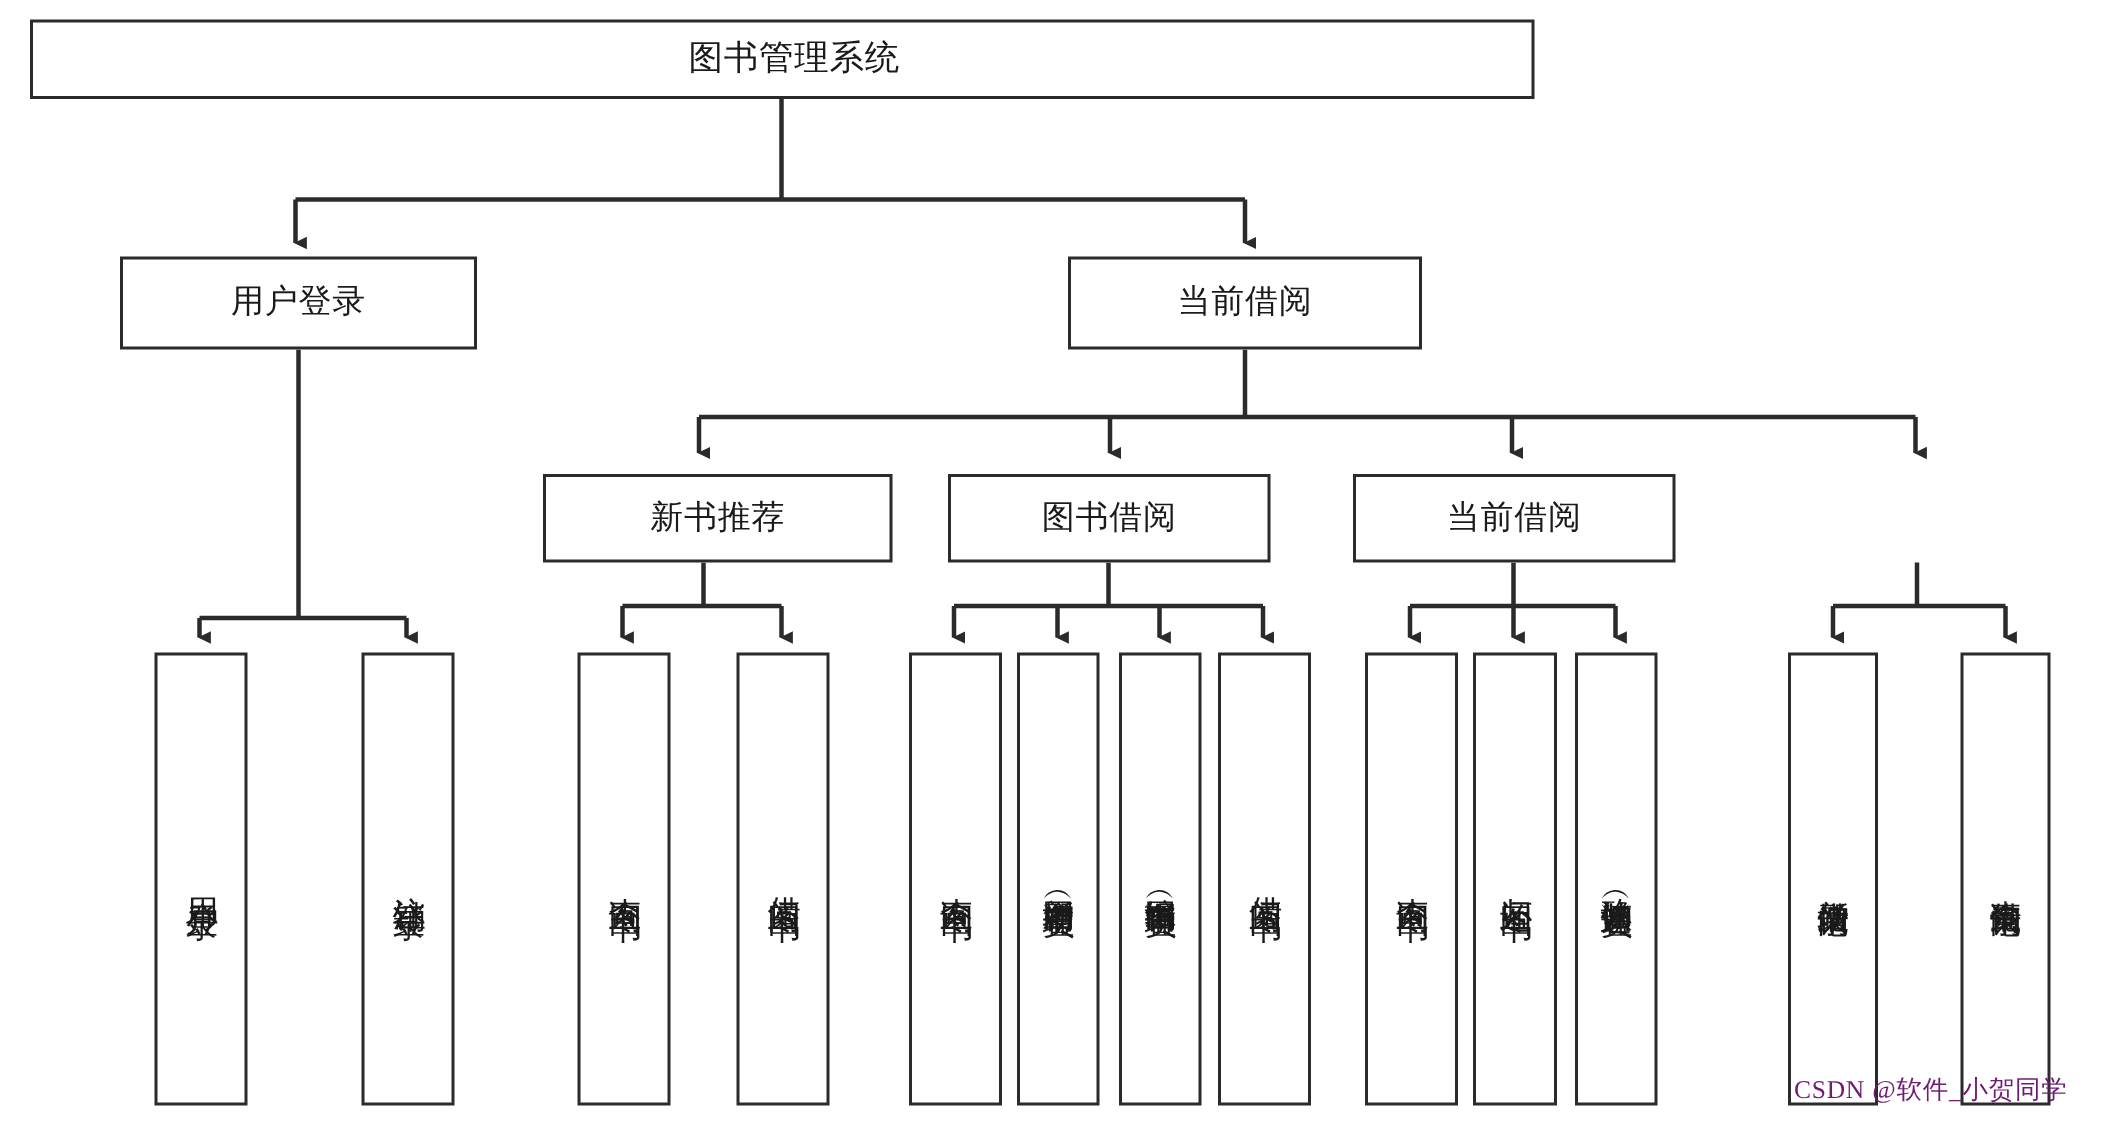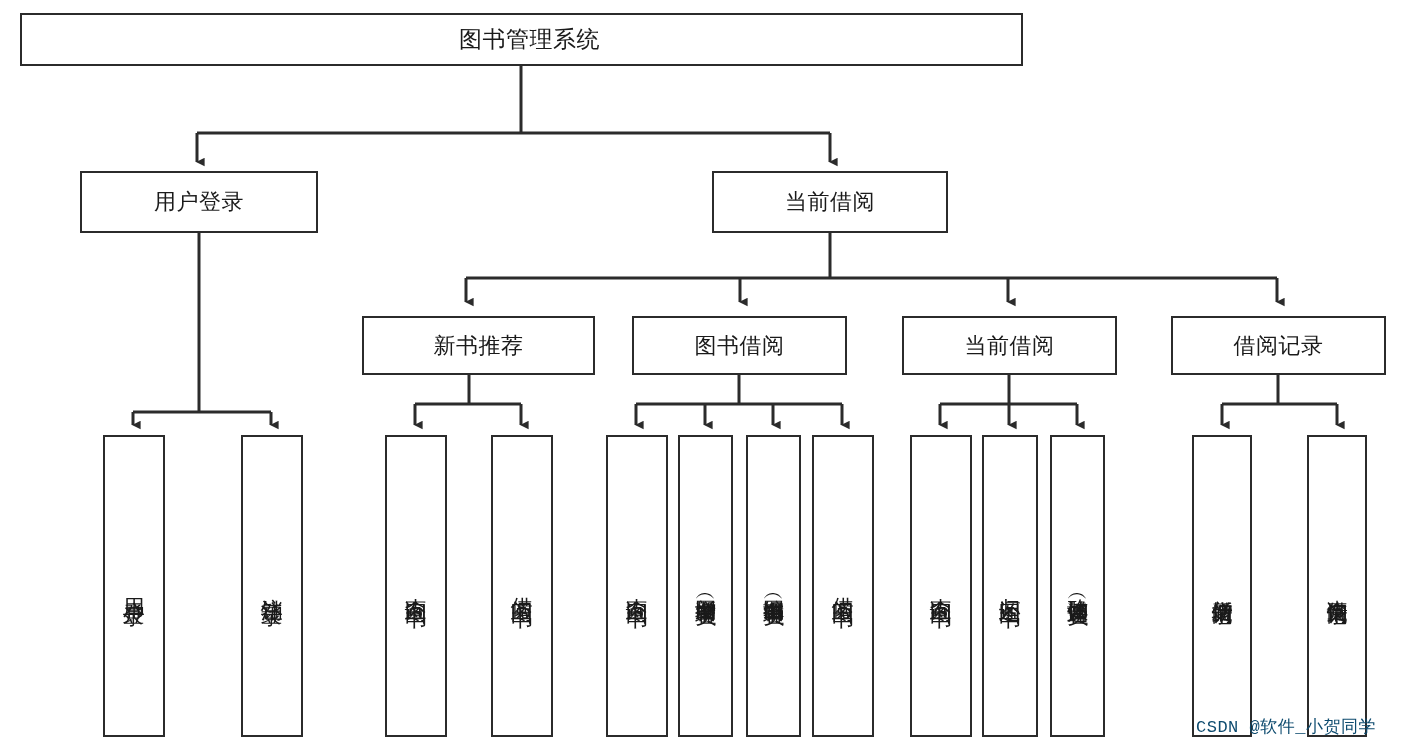--- a/index.html
+++ b/index.html
@@ -67,24 +67,24 @@
     white-space: nowrap;
     max-height: 290px;
   }
   .node.vert.narrow .node-label {
     font-size: 21px;
     letter-spacing: 1px;
   }
   .watermark {
     position: absolute;
     font-size: 17px;
-    color: #0c4a6e;
+    color: #701a75;
     white-space: nowrap;
     letter-spacing: 0.5px;
-    font-family: Liberation Mono, monospace;
+    font-family: Liberation Serif, serif;
   }
 </style>
 </head>
 <body>
 
 <div id="diagram-root">
 
   <svg id="edge-layer" viewBox="0 0 1405 747" width="1405" height="747" xmlns="http://www.w3.org/2000/svg">
     <defs>
       <marker id="arrowhead" markerWidth="9" markerHeight="9" refX="4.5" refY="7.6" orient="auto" markerUnits="userSpaceOnUse">
@@ -155,23 +155,20 @@
   </div>
 
   <div class="node horiz" style="left:902px; top:316px; width:215px; height:59px;">
     <span class="node-label">当前借阅</span>
   </div>
 
   <div class="node horiz" style="left:632px; top:316px; width:215px; height:59px;">
     <span class="node-label">图书借阅</span>
   </div>
 
-  <div class="node horiz" style="left:1171px; top:316px; width:215px; height:59px;">
-    <span class="node-label">借阅记录</span>
-  </div>
 
   <div class="node vert" style="left:103px; top:435px; width:62px; height:302px;">
     <span class="node-label">用户登录</span>
   </div>
 
   <div class="node vert" style="left:241px; top:435px; width:62px; height:302px;">
     <span class="node-label">注销登录</span>
   </div>
 
   <div class="node vert" style="left:385px; top:435px; width:62px; height:302px;">

